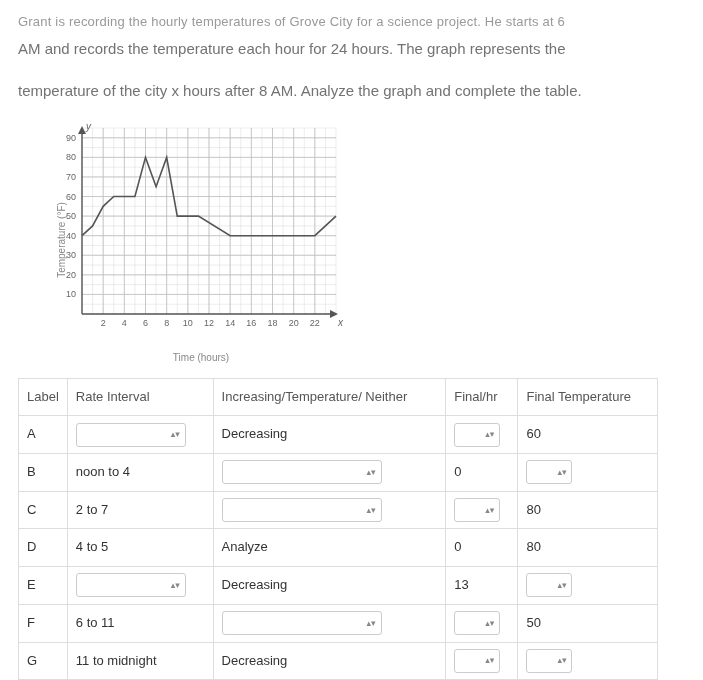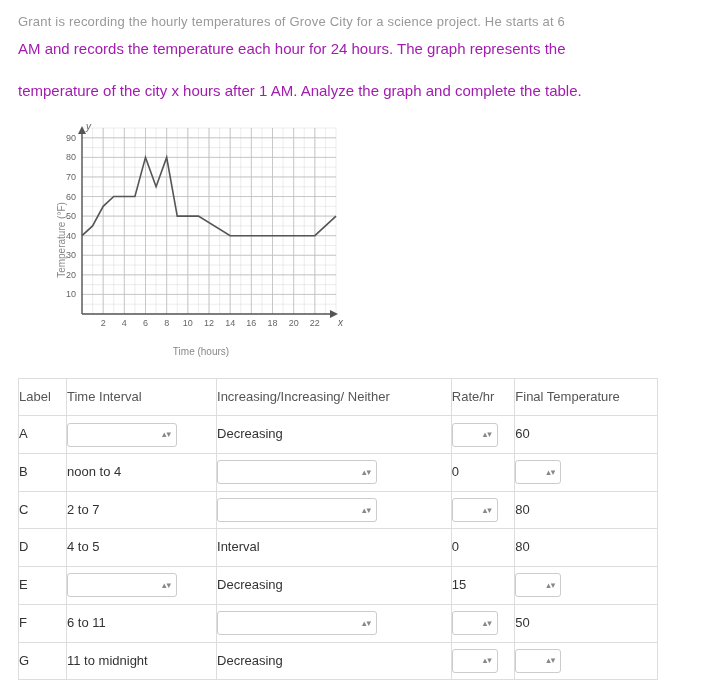--- a/index.html
+++ b/index.html
@@ -5,46 +5,46 @@
   * { box-sizing: border-box; }
   body {
     font-family: Arial, Helvetica, sans-serif;
     font-size: 14px;
     color: #333;
     margin: 0;
     padding: 10px 18px;
     width: 703px;
     line-height: 1.9;
   }
-  .problem-text { color:#a21caf; font-size:15px; margin-bottom:14px; }
+  .problem-text { color:#737373; font-size:15px; margin-bottom:14px; }
   .cutoff { color:#999; font-size:13px; letter-spacing:0.2px; }
 
   
   .chart-wrap { position:relative; width:310px; height:240px; margin:8px 0 18px 28px; }
   .chart-wrap svg { display:block; }
   .axis-label-y { position:absolute; left:-22px; top:50%; transform:translateY(-50%) rotate(-90deg); transform-origin:center; font-size:10px; color:#888; }
-  .axis-label-x { text-align:center; font-size:10px; color:#888; margin-top:2px; }
+  .axis-label-x { text-align:center; font-size:10px; color:#888; margin-top:8px; }
 
   
   table { border-collapse: collapse; width: 640px; font-size:13px; }
-  th, td { border:1px solid #ddd; padding:6px 0; text-align:left; vertical-align:middle; height:34px; }
+  th, td { border:1px solid #ddd; padding:6px 8px; text-align:left; vertical-align:middle; height:34px; }
   th { font-weight:normal; background:#fff; color:#555; }
   td:first-child, th:first-child { width:48px; }
   .stepper { border:1px solid #ccc; border-radius:3px; height:24px; display:inline-flex; align-items:center; justify-content:center; background:#fff; position:relative; }
   .stepper .caret { position:absolute; right:5px; font-size:9px; line-height:5px; color:#888; display:flex; flex-direction:column; }
   .narrow { width:46px; }
   .mid { width:110px; }
   .wide { width:160px; }
 </style>
 </head>
 <body>
 
 <div class="cutoff">Grant is recording the hourly temperatures of Grove City for a science project. He starts at 6</div>
 <div class="problem-text">AM and records the temperature each hour for 24 hours. The graph represents the</div>
-<div class="problem-text">temperature of the city x hours after 1 AM. Analyze the graph and complete the table.</div>
+<div class="problem-text">temperature of the city x hours after 8 AM. Analyze the graph and complete the table.</div>
 
 <div class="chart-wrap">
   <div class="axis-label-y">Temperature (°F)</div>
   <svg id="chart-svg" width="300" height="220">
       <line x1="36" y1="8" x2="36" y2="194" stroke="#d9d9d9" stroke-width="0.5"></line>
       <line x1="46.58333333333333" y1="8" x2="46.58333333333333" y2="194" stroke="#d9d9d9" stroke-width="0.5"></line>
       <line x1="57.166666666666664" y1="8" x2="57.166666666666664" y2="194" stroke="#d9d9d9" stroke-width="0.5"></line>
       <line x1="67.75" y1="8" x2="67.75" y2="194" stroke="#d9d9d9" stroke-width="0.5"></line>
       <line x1="78.33333333333333" y1="8" x2="78.33333333333333" y2="194" stroke="#d9d9d9" stroke-width="0.5"></line>
       <line x1="88.91666666666667" y1="8" x2="88.91666666666667" y2="194" stroke="#d9d9d9" stroke-width="0.5"></line>
@@ -135,23 +135,23 @@
       <text x="268.8333333333333" y="206" text-anchor="middle" font-size="9" fill="#666">22</text>
       <path d="M36,115.6842105263158L46.58333333333333,105.89473684210527L57.166666666666664,86.3157894736842L67.75,76.52631578947368L78.33333333333333,76.52631578947368L88.91666666666667,76.52631578947368L99.5,37.36842105263159L110.08333333333334,66.73684210526315L120.66666666666666,37.36842105263159L131.25,96.10526315789474L152.41666666666666,96.10526315789474L184.16666666666669,115.6842105263158L205.33333333333331,115.6842105263158L268.8333333333333,115.6842105263158L290,96.10526315789474" stroke="#555" stroke-width="1.6" fill="none"></path>
     </svg>
   <div class="axis-label-x">Time (hours)</div>
 </div>
 
 <table>
   <thead>
     <tr>
       <th>Label</th>
-      <th>Time Interval</th>
-      <th>Increasing/Increasing/ Neither</th>
-      <th>Rate/hr</th>
+      <th>Rate Interval</th>
+      <th>Increasing/Temperature/ Neither</th>
+      <th>Final/hr</th>
       <th>Final Temperature</th>
     </tr>
   </thead>
   <tbody id="tbody">
       <tr>
         <td>A</td>
         <td><span class="stepper mid">
             <span>&nbsp;</span>
             <span class="caret">▴▾</span>
           </span></td>
@@ -184,32 +184,32 @@
           </span></td>
         <td><span class="stepper narrow">
             <span>&nbsp;</span>
             <span class="caret">▴▾</span>
           </span></td>
         <td><span>80</span></td>
       </tr>
       <tr>
         <td>D</td>
         <td><span>4 to 5</span></td>
-        <td><span>Interval</span></td>
+        <td><span>Analyze</span></td>
         <td><span>0</span></td>
         <td><span>80</span></td>
       </tr>
       <tr>
         <td>E</td>
         <td><span class="stepper mid">
             <span>&nbsp;</span>
             <span class="caret">▴▾</span>
           </span></td>
         <td><span>Decreasing</span></td>
-        <td><span>15</span></td>
+        <td><span>13</span></td>
         <td><span class="stepper narrow">
             <span>&nbsp;</span>
             <span class="caret">▴▾</span>
           </span></td>
       </tr>
       <tr>
         <td>F</td>
         <td><span>6 to 11</span></td>
         <td><span class="stepper wide">
             <span>&nbsp;</span>

